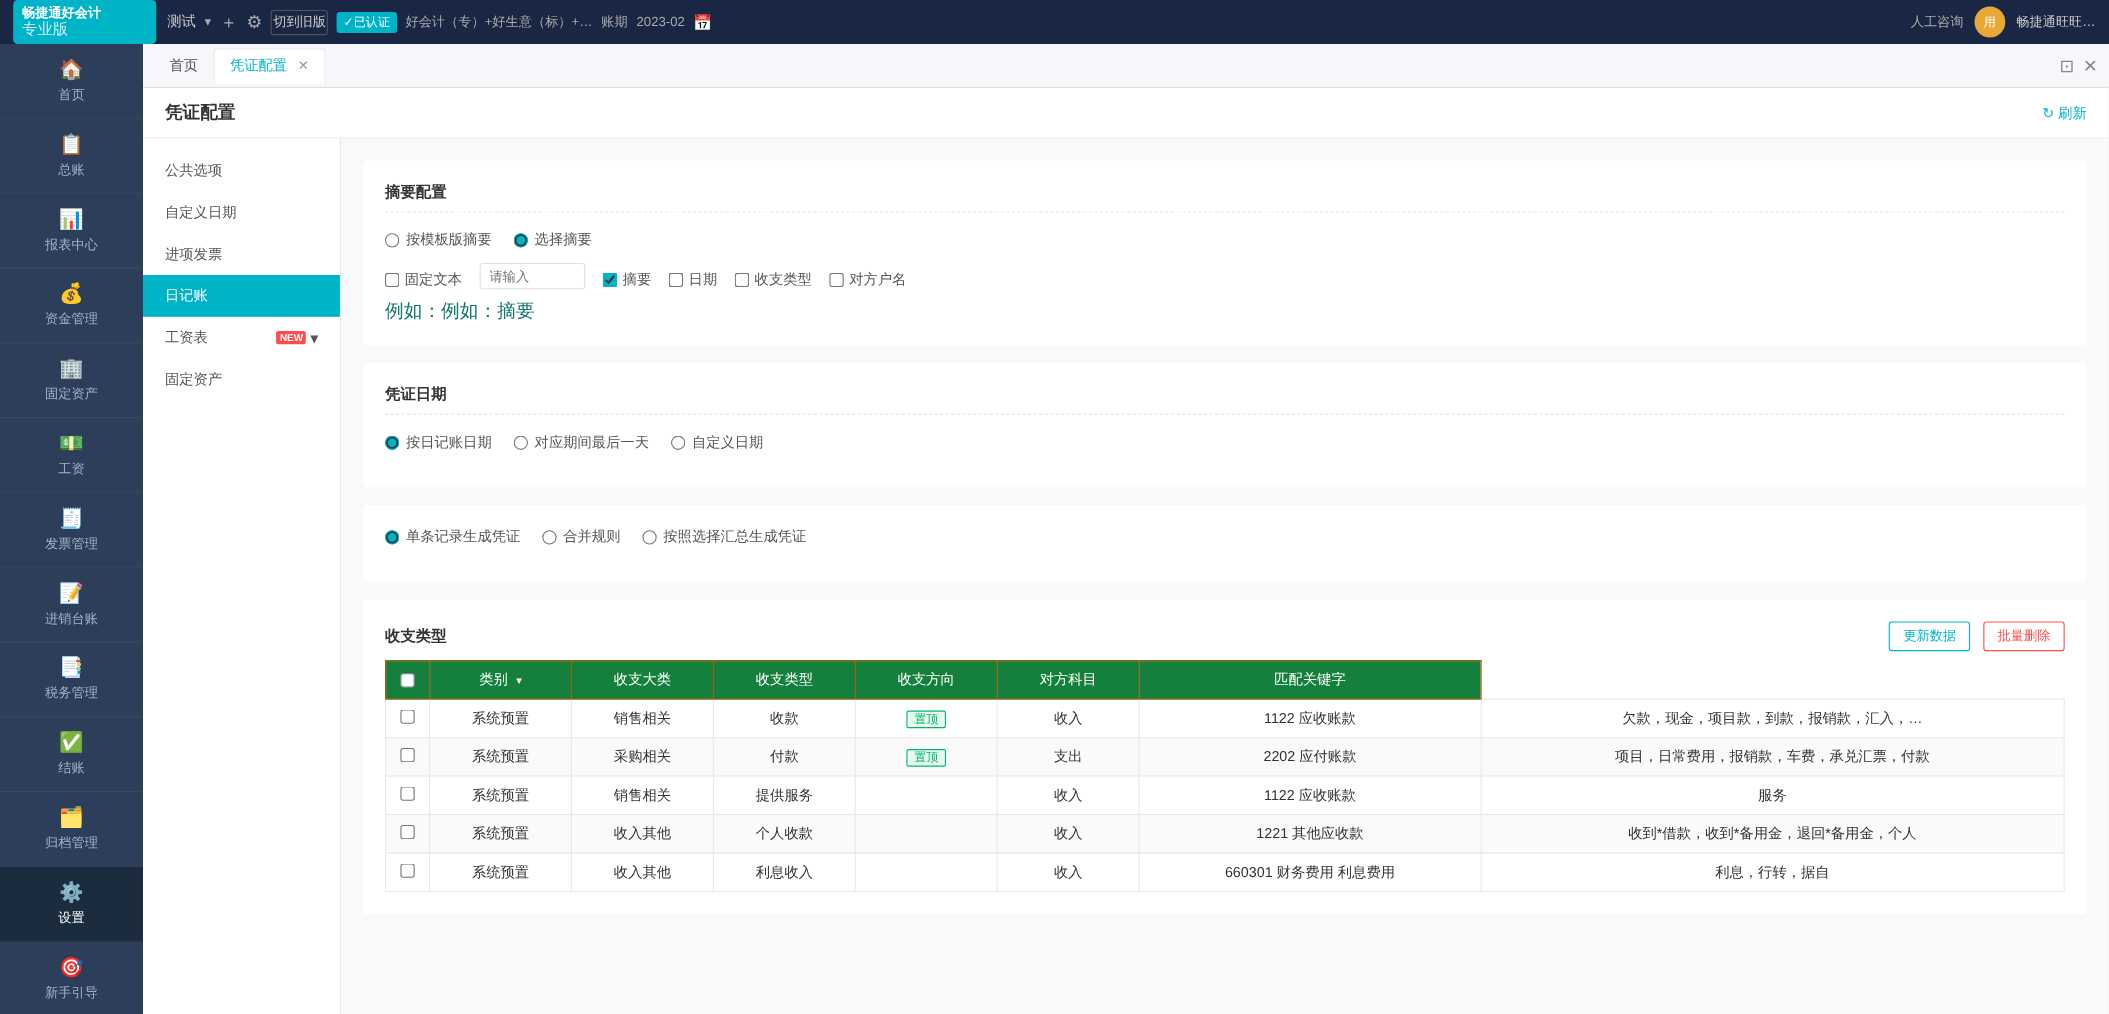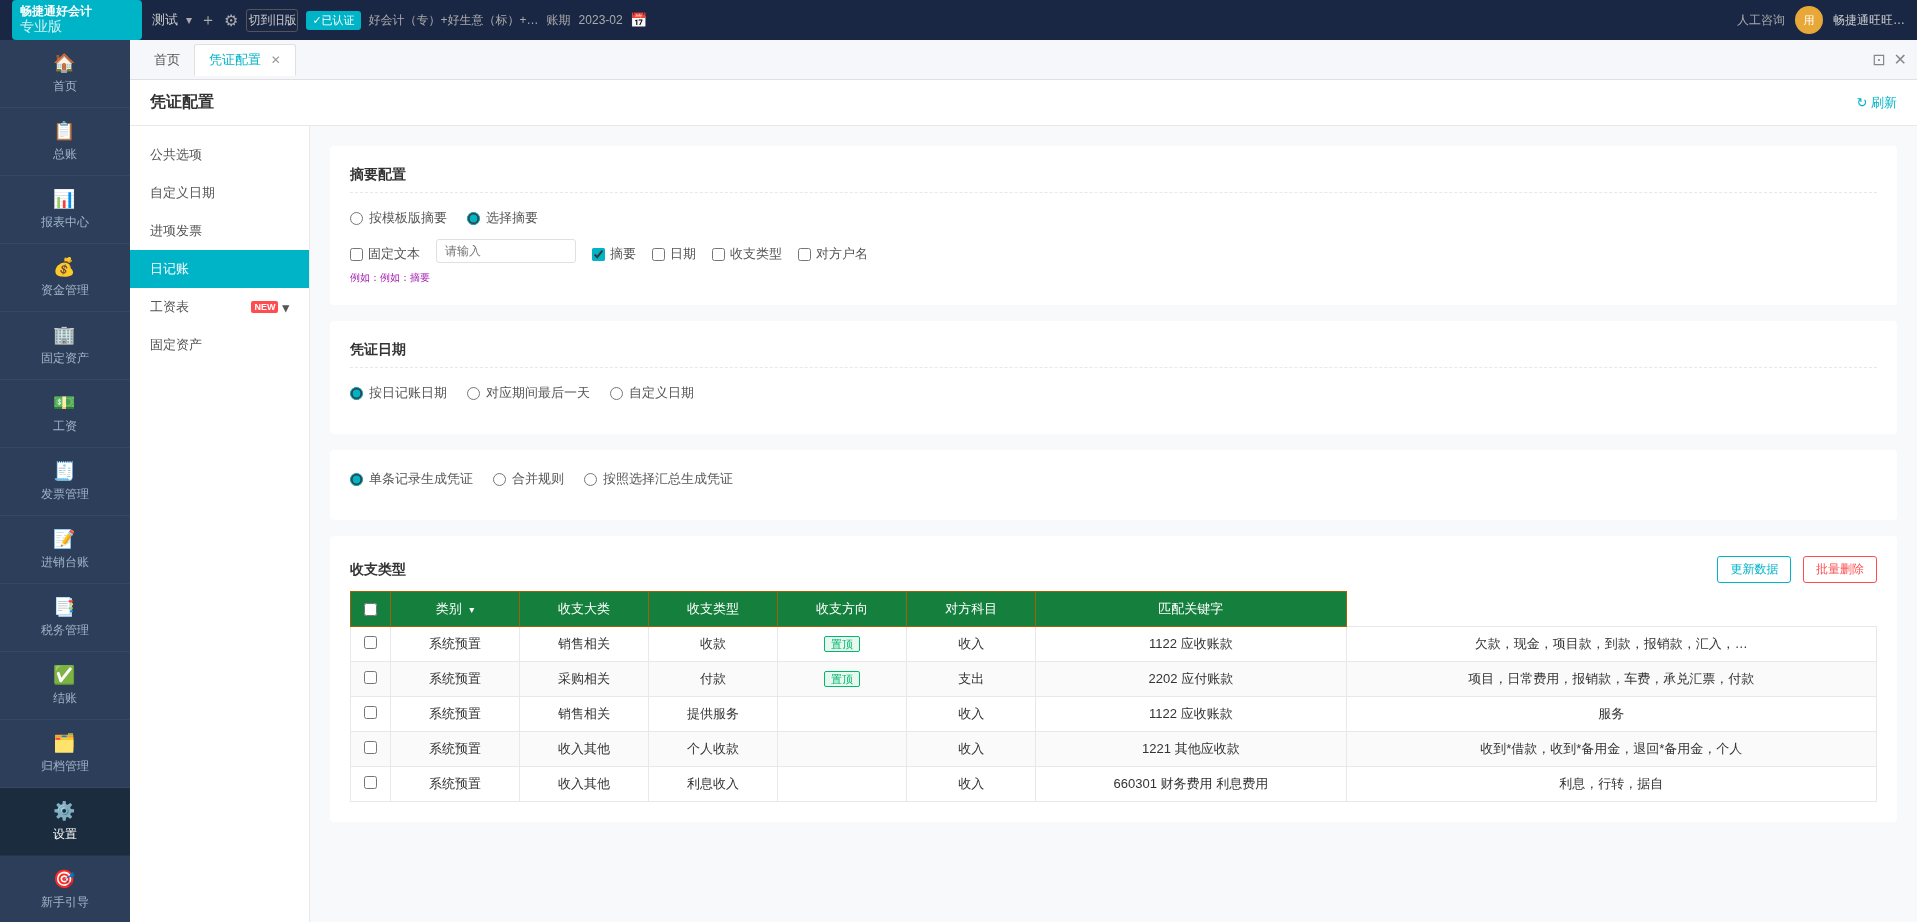--- a/index.html
+++ b/index.html
@@ -198,24 +198,24 @@
     .checkbox-label { display: flex; align-items: center; gap: 5px; cursor: pointer; color: #555; font-size: 13px; }
     .checkbox-label input[type=checkbox] { accent-color: #00b4c8; }
 
     .text-input {
       border: 1px solid #e0e0e0;
       padding: 4px 8px;
       border-radius: 3px;
       font-size: 12px;
       color: #999;
       outline: none;
-      width: 140px;
-    }
-
-    .example-text { color: #a21caf; font-size: 10px; margin-top: 8px; }
+      width: 96px;
+    }
+
+    .example-text { color: #0f766e; font-size: 17px; margin-top: 8px; }
 
     
     .income-table {
       width: 100%;
       border-collapse: collapse;
       font-size: 13px;
     }
     .income-table th {
       background: #15803d;
       color: white;

